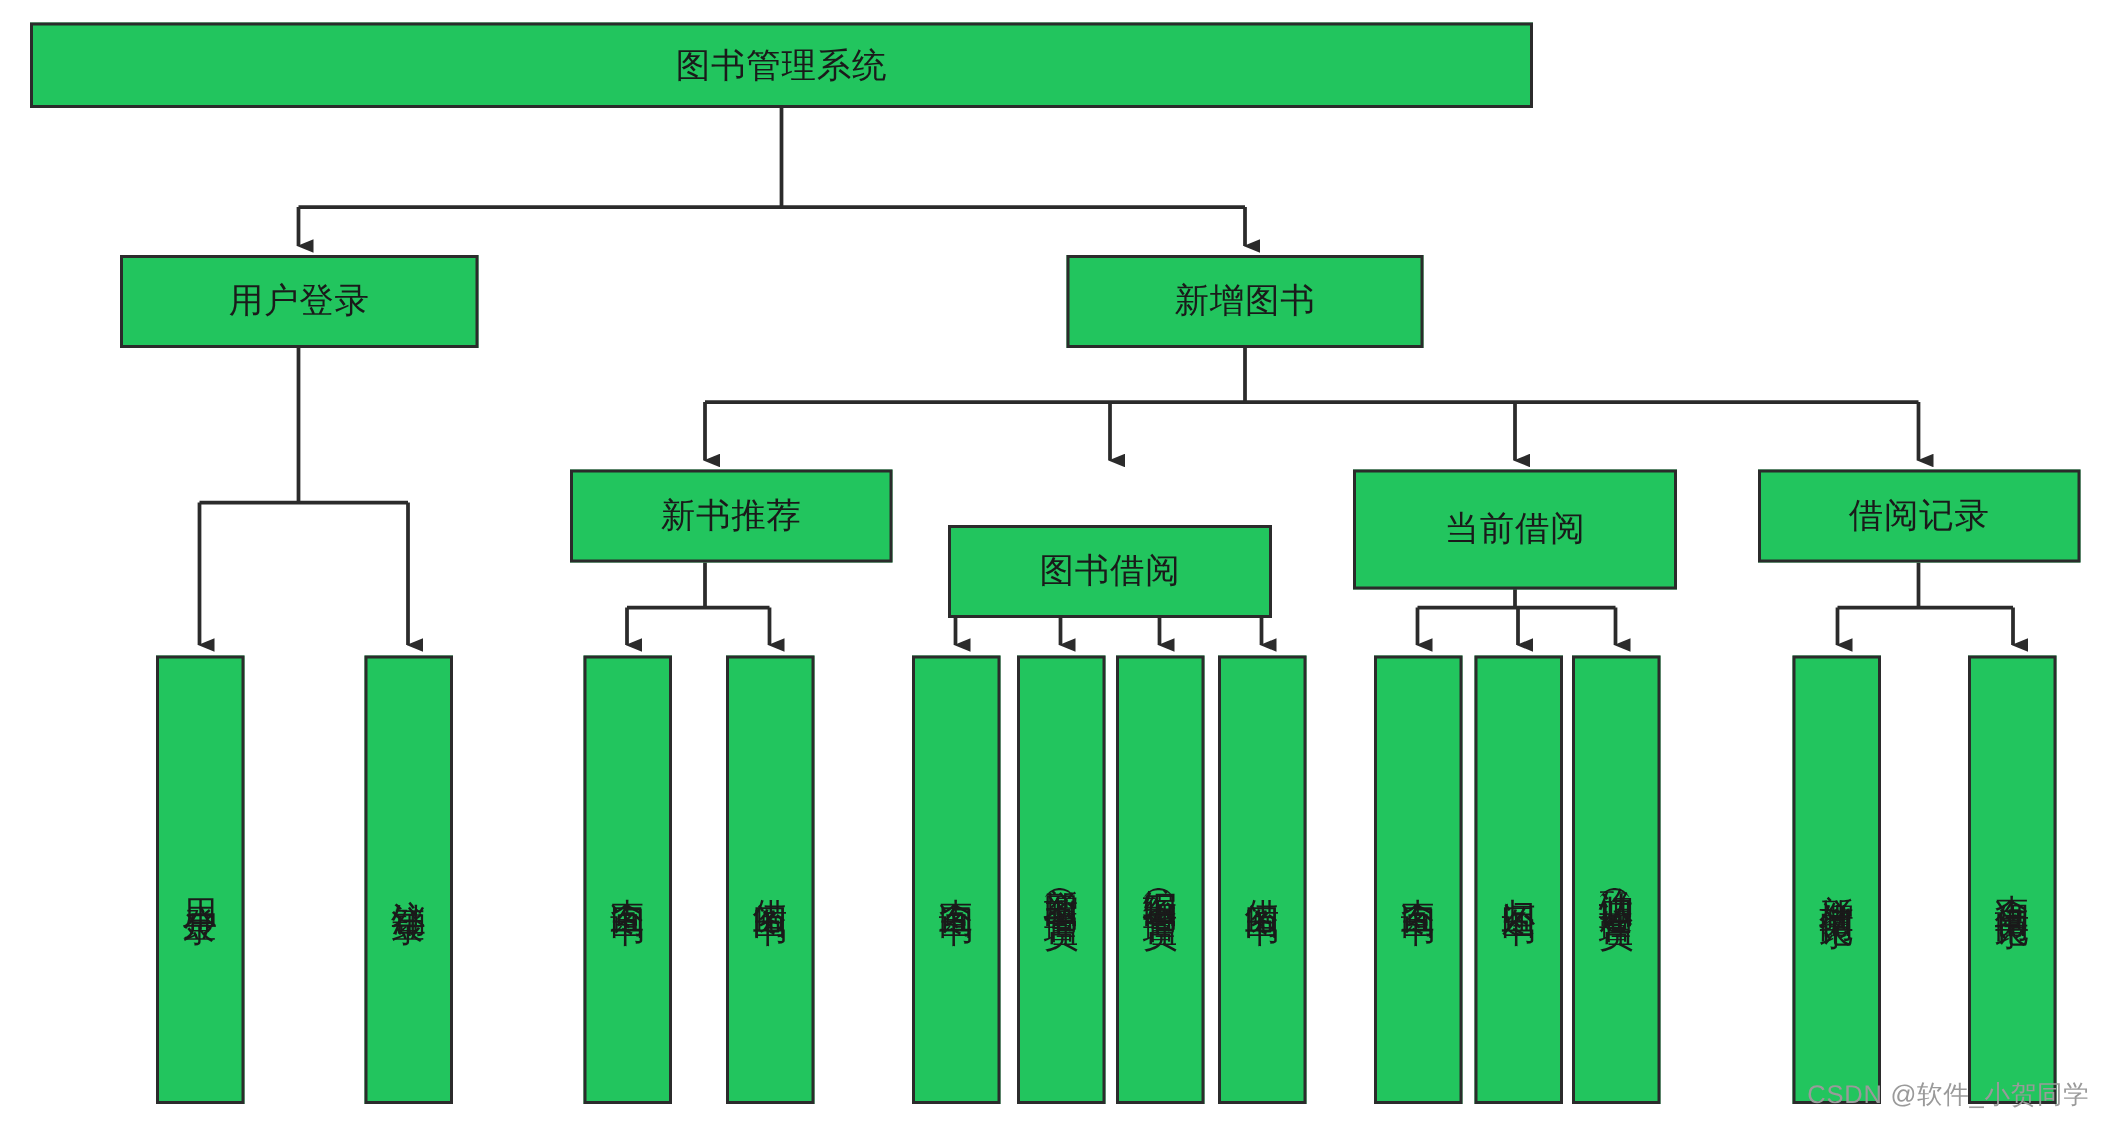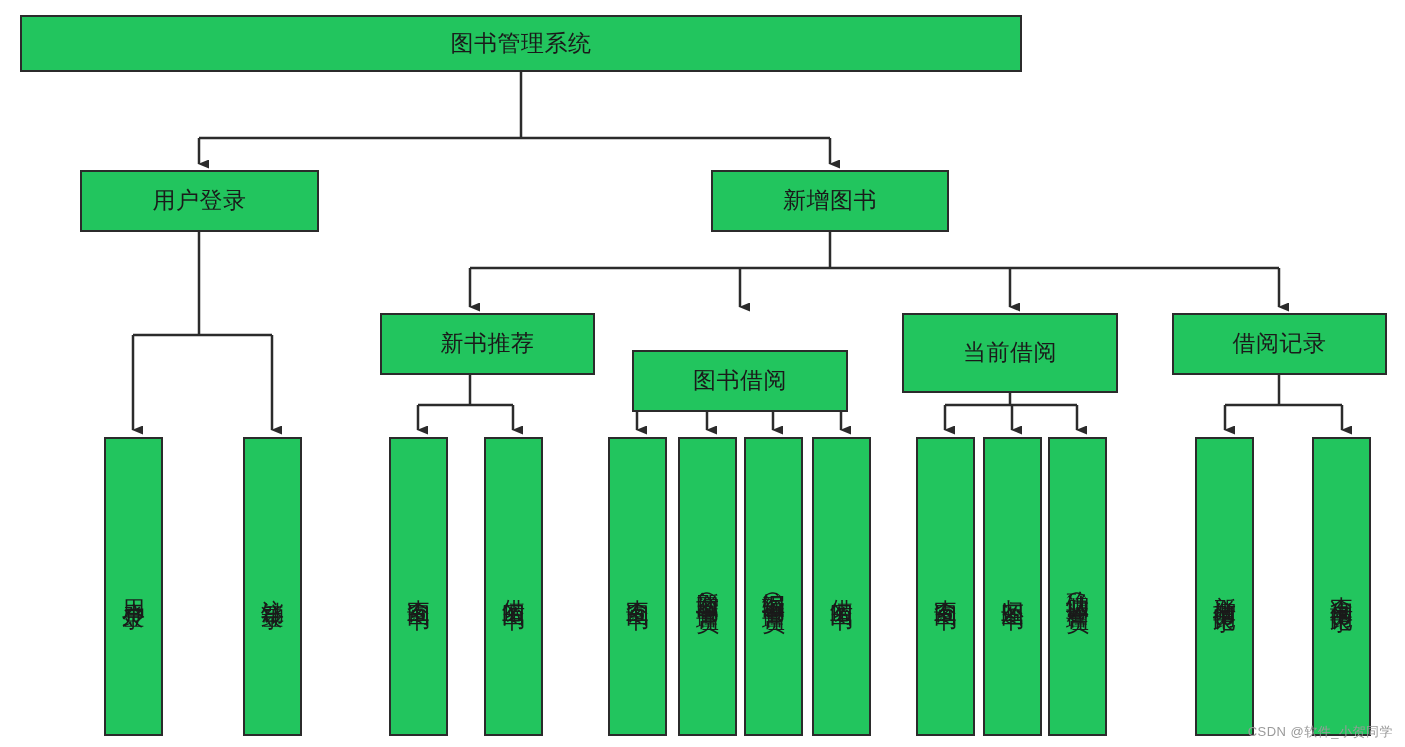--- a/index.html
+++ b/index.html
@@ -52,21 +52,21 @@
   }
   .node.vert .vlabel {
     writing-mode: vertical-rl;
     text-orientation: upright;
     white-space: nowrap;
   }
   #watermark {
     position: absolute;
     right: 12px;
     bottom: 6px;
-    font-size: 13px;
+    font-size: 17px;
     color: #9a9a9a;
     white-space: nowrap;
     letter-spacing: 0.5px;
   }
 </style>
 </head>
 <body>
 
 <div id="canvas">
 

